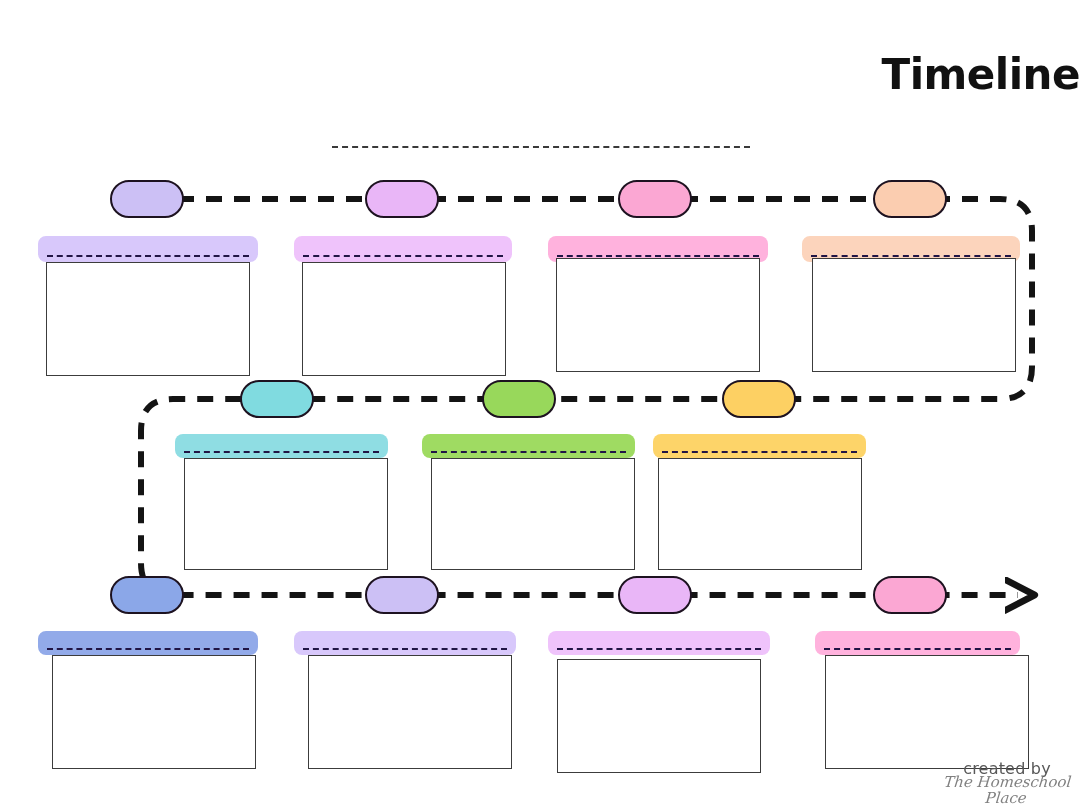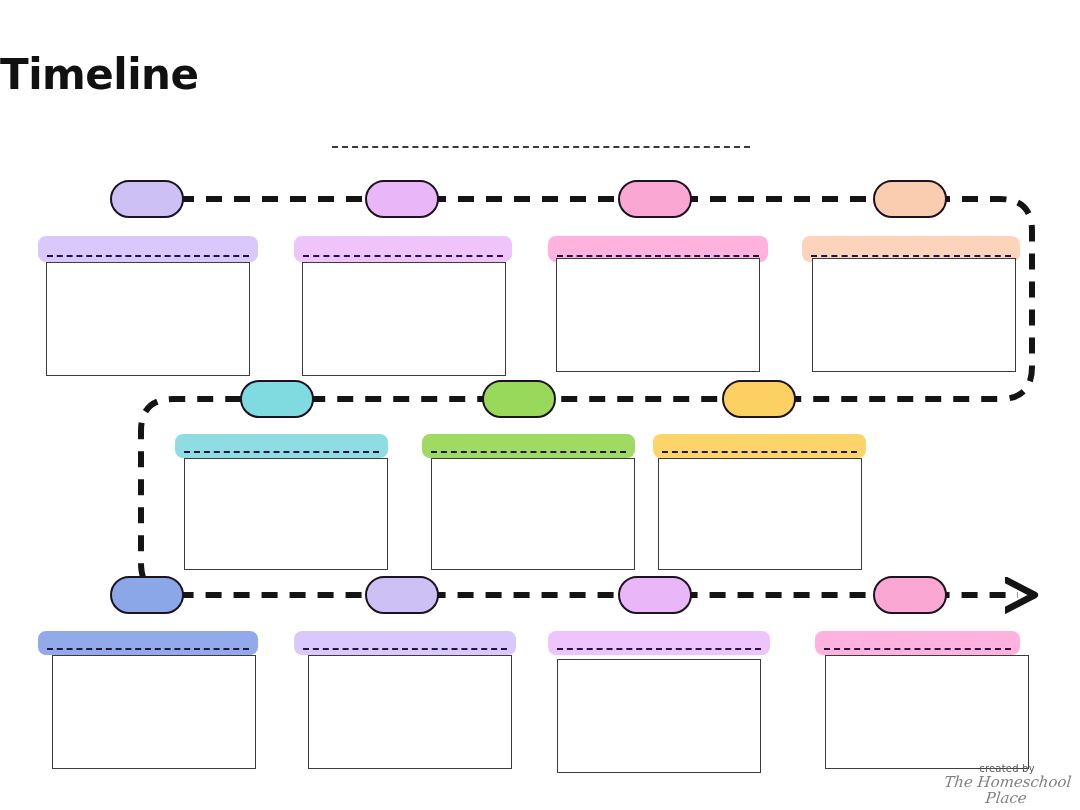--- a/index.html
+++ b/index.html
@@ -17,21 +17,21 @@
     background: #ffffff;
     overflow: hidden;
   }
 
   
   .page-title {
     position: absolute;
     left: 0;
     top: 50px;
     width: 1080px;
-    text-align: left;
+    text-align: right;
     font-size: 42px;
     font-weight: bold;
     letter-spacing: -0.5px;
     color: #111111;
     font-family: "DejaVu Sans", sans-serif;
   }
 
   
   .title-rule {
     position: absolute;
@@ -89,21 +89,21 @@
   
   .watermark {
     position: absolute;
     right: 8px;
     bottom: 4px;
     width: 130px;
     text-align: center;
     color: #6f6f6f;
   }
   .watermark-created {
-    font-size: 10px;
+    font-size: 16px;
     font-family: "DejaVu Sans", sans-serif;
     letter-spacing: 0.2px;
     color: #585858;
     line-height: 11px;
   }
   .watermark-brand {
     font-size: 15px;
     font-family: "DejaVu Serif", serif;
     font-style: italic;
     color: #6a6a6a;

